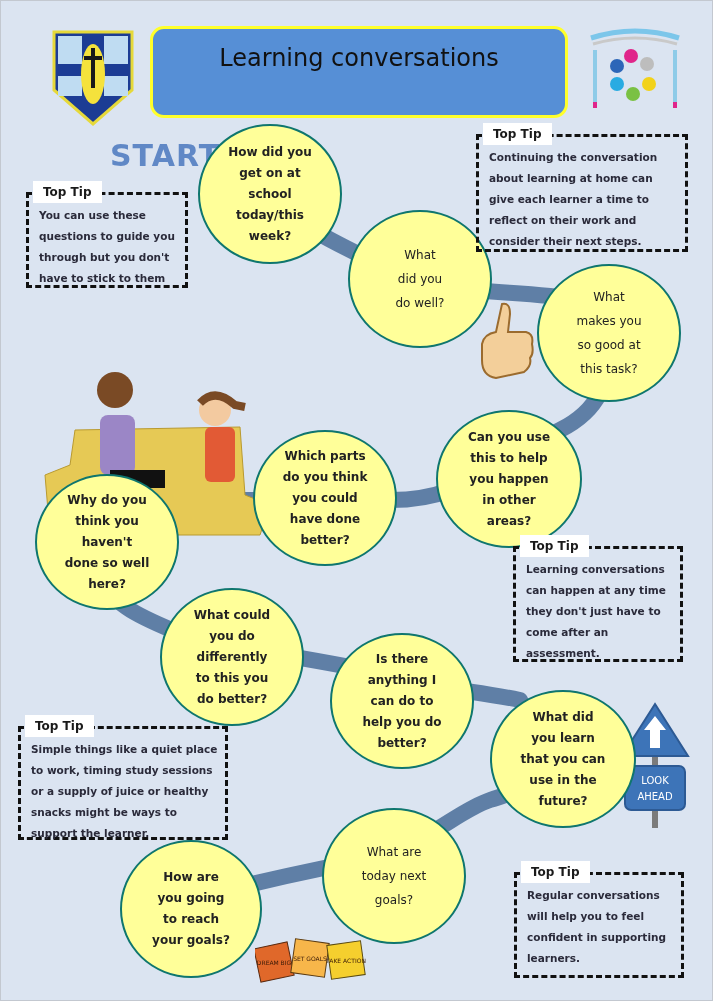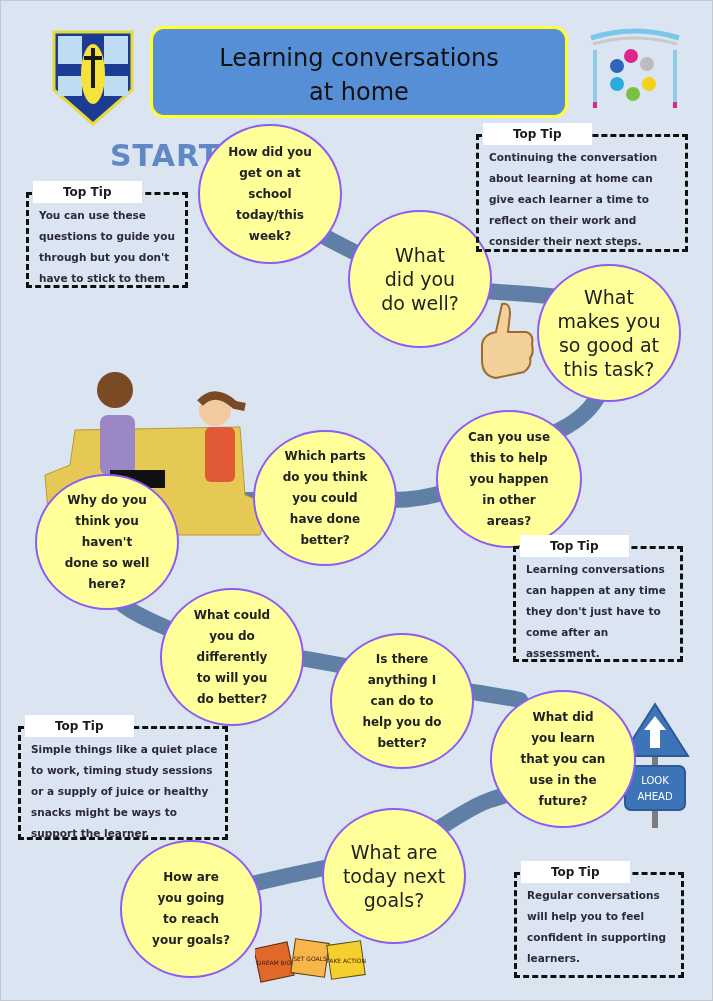--- a/index.html
+++ b/index.html
@@ -7,28 +7,28 @@
          font-family:"DejaVu Sans", sans-serif; color:#1a1a1a; }
   .frame { position:absolute; left:0; top:0; width:711px; height:999px; border:1px solid #c3c8d0; }
   .title-box { position:absolute; left:150px; top:26px; width:412px; height:86px; background:#568fd6;
                border:3px solid #ffff2a; border-radius:14px; text-align:center; }
   .title-box .line { font-size:24px; line-height:34px; color:#111; font-family:"DejaVu Sans", sans-serif; }
   .title-box .l1 { margin-top:12px; }
   .crest { position:absolute; left:52px; top:30px; width:82px; height:96px; }
   .logo-right { position:absolute; left:583px; top:28px; width:104px; height:86px; }
   .start { position:absolute; left:110px; top:138px; font-size:30px; color:#4b78bf; letter-spacing:1px; font-family:"DejaVu Sans", sans-serif; font-weight:bold; opacity:0.85; }
   svg.path { position:absolute; left:0; top:0; }
-  .bubble { position:absolute; border-radius:50%; background:#ffff99; border:2px solid #8b5cf6;
+  .bubble { position:absolute; border-radius:50%; background:#ffff99; border:2px solid #0f766e;
             display:flex; align-items:center; justify-content:center; text-align:center;
             box-sizing:border-box; }
   .bubble span { font-size:12px; line-height:21px; font-weight:bold; color:#222; white-space:pre-line;
                  font-family:"DejaVu Sans", sans-serif; }
-  .bubble.big span { font-size:19px; line-height:24px; font-weight:normal; }
+  .bubble.big span { font-size:12px; line-height:24px; font-weight:normal; }
   .tip { position:absolute; border:3px dashed #111; box-sizing:border-box; }
-  .tip .tip-label { position:absolute; background:#fff; font-size:12px; font-weight:bold; padding:4px 30px; top:-14px; left:4px; }
+  .tip .tip-label { position:absolute; background:#fff; font-size:12px; font-weight:bold; padding:4px 10px; top:-14px; left:4px; }
   .tip .tip-text { font-size:10.5px; line-height:21px; font-weight:bold; color:#2a2a3a; white-space:pre-line; padding:10px 0 0 10px; }
   .sign { position:absolute; left:620px; top:700px; width:70px; height:130px;text-align:center; }
   .notes { position:absolute; left:255px; top:935px; width:115px; height:50px; }
   .thumb { position:absolute; left:476px; top:300px; width:62px; height:82px; }
   .people { position:absolute; left:40px; top:365px; width:250px; height:175px; }
 </style>
 </head>
 <body>
 
 <div class="frame"></div>
@@ -51,21 +51,20 @@
     <rect x="6" y="46" width="24" height="20" fill="#bfdcf2"></rect>
     <rect x="52" y="46" width="24" height="20" fill="#bfdcf2"></rect>
     <ellipse cx="41" cy="44" rx="12" ry="30" fill="#f5e23c"></ellipse>
     <rect x="39" y="18" width="4" height="40" fill="#1a1a1a"></rect>
     <rect x="32" y="26" width="18" height="4" fill="#1a1a1a"></rect>
   </svg>
 </div>
 
 <div class="title-box">
   <div class="line l1">Learning conversations</div>
-  <div class="line">at home</div>
 </div>
 
 <div class="logo-right">
   <svg width="104" height="86" viewBox="0 0 104 86">
     <path d="M8,10 Q52,-4 96,10" stroke="#7cc6ea" stroke-width="5" fill="none"></path>
     <path d="M10,16 Q52,4 94,16" stroke="#c9c9c9" stroke-width="3" fill="none"></path>
     <rect x="10" y="22" width="4" height="54" fill="#8ecbe8"></rect>
     <rect x="90" y="22" width="4" height="54" fill="#8ecbe8"></rect>
     <rect x="10" y="74" width="4" height="6" fill="#e0258a"></rect>
     <rect x="90" y="74" width="4" height="6" fill="#e0258a"></rect>
@@ -156,21 +155,21 @@
   <span>Why do you
 think you
 haven't
 done so well
 here?</span>
 </div>
 <div class="bubble" style="left:160px;top:588px;width:144px;height:138px;">
   <span>What could
 you do
 differently
-to will you
+to this you
 do better?</span>
 </div>
 <div class="bubble" style="left:330px;top:633px;width:144px;height:136px;">
   <span>Is there
 anything I
 can do to
 help you do
 better?</span>
 </div>
 <div class="bubble" style="left:490px;top:690px;width:146px;height:138px;">

